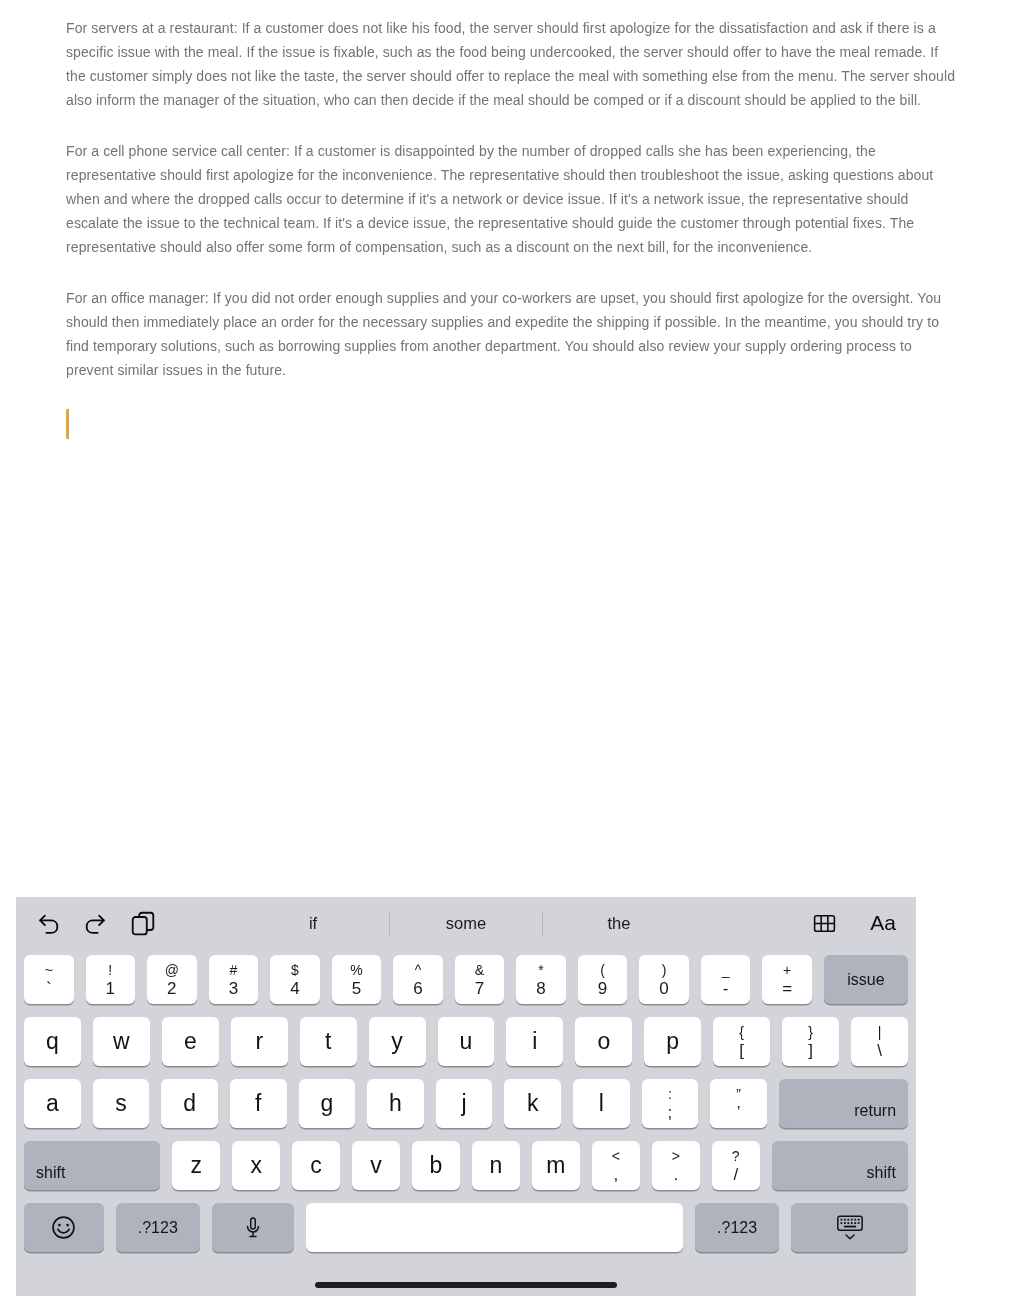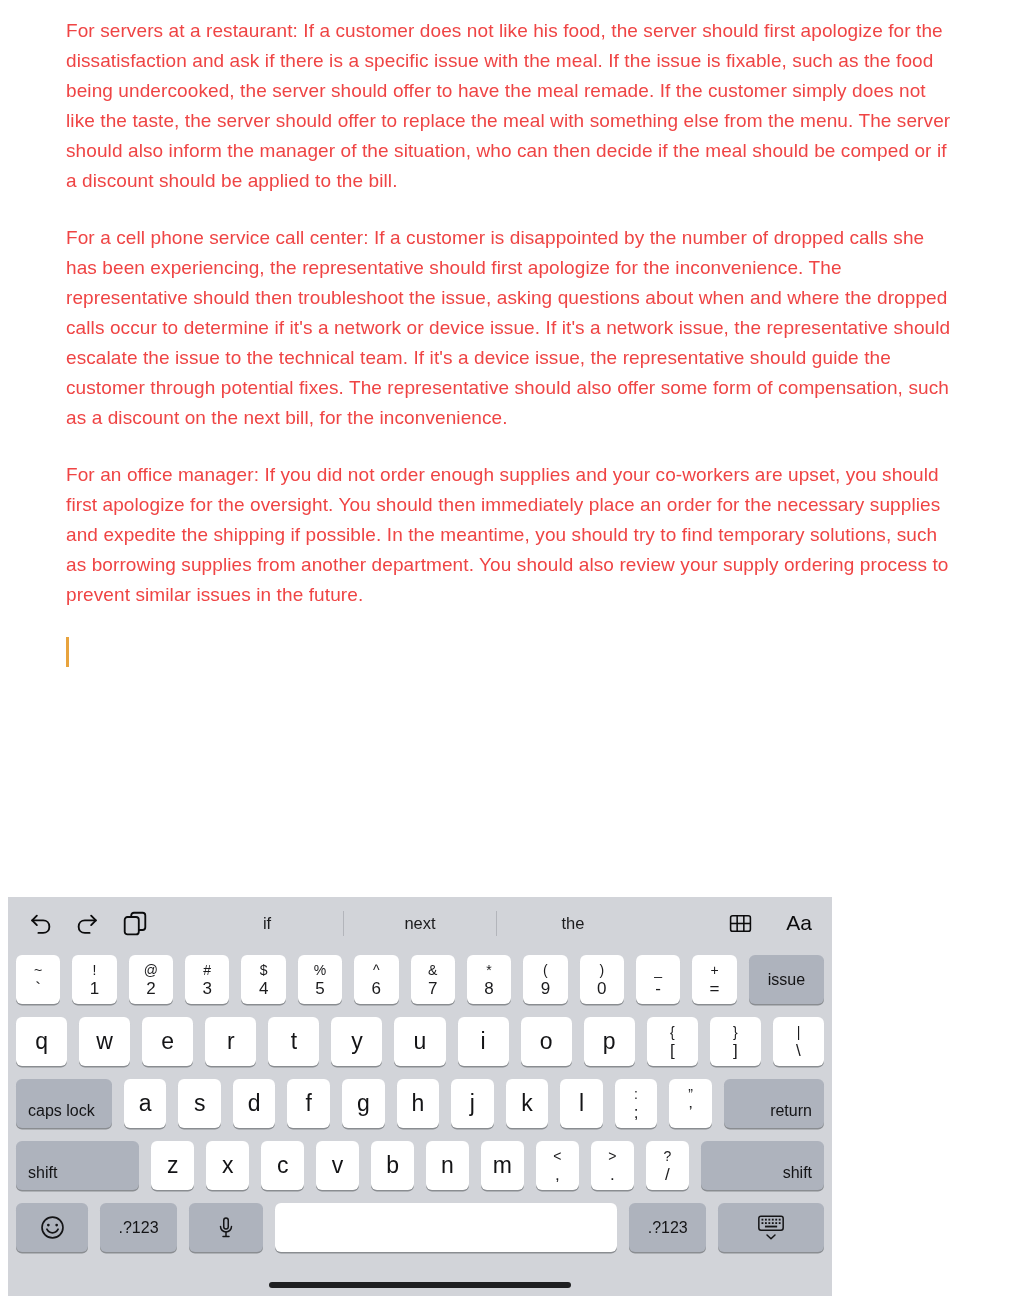--- a/index.html
+++ b/index.html
@@ -6,28 +6,28 @@
   html,body { width:1024px; height:1296px; }
   body { font-family:"Liberation Sans", sans-serif; background:#ffffff; overflow:hidden; }
   .screen { position:relative; width:1024px; height:1296px; }
 
   
   .document {
     position:absolute; top:0; left:0; width:1024px; height:897px;
     background:#ffffff; padding:16px 66px 0 66px; overflow:hidden;
   }
   .doc-para {
-    font-size:19px; line-height:30px; color:#ef4444;
+    font-size:14px; line-height:24px; color:#737373;
     margin-bottom:27px; letter-spacing:0.1px;
   }
   .caret { width:3px; height:30px; margin-top:12px; background:#e8a33d; }
 
   
   .keyboard {
-    position:absolute; top:897px; left:8px; width:824px; height:399px;
+    position:absolute; top:897px; left:16px; width:900px; height:399px;
     background:var(--kb-bg, #d2d4d9);
   }
   .toolbar {
     position:relative; height:52px; display:flex; align-items:center;
     justify-content:space-between; padding:0 20px;
   }
   .tb-left  { display:flex; align-items:center; gap:22px; }
   .tb-right { display:flex; align-items:center; gap:32px;justify-content:flex-end; }
   .tb-btn { background:none; border:none; padding:0; display:flex; align-items:center; cursor:default; }
   .tb-btn svg { display:block; }
@@ -102,21 +102,21 @@
               <rect x="8.5" y="2.5" width="13" height="16" rx="2.5"></rect>
               <rect x="2.5" y="6.5" width="13" height="16" rx="2.5" fill="#d2d4d9"></rect>
             </svg>
           </span>
         </button>
       </div>
 
       <div class="suggestions">
         <div class="sug">if</div>
         <div class="sug-div"></div>
-        <div class="sug">next</div>
+        <div class="sug">some</div>
         <div class="sug-div"></div>
         <div class="sug">the</div>
       </div>
 
       <div class="tb-right">
         <button class="tb-btn">
           <span class="key-icon">
             <svg width="27" height="25" viewBox="0 0 24 24" fill="none" stroke="#0b0b0c" stroke-width="1.5">
               <rect x="2.5" y="4.5" width="19" height="15" rx="2"></rect>
               <line x1="2.5" y1="12" x2="21.5" y2="12"></line>
@@ -225,23 +225,20 @@
           <div class="key dual" style="flex-grow: 1; flex-basis: 0px;">
             <span class="top">}</span>
             <span class="bot">]</span>
           </div>
           <div class="key dual" style="flex-grow: 1; flex-basis: 0px;">
             <span class="top">|</span>
             <span class="bot">\</span>
           </div>
         </div>
         <div class="kb-row">
-          <div class="key dark align-left" style="flex-grow: 1.97; flex-basis: 0px;">
-            <span class="special-label">caps lock</span>
-          </div>
           <div class="key" style="flex-grow: 1; flex-basis: 0px;">
             <span class="letter-label">a</span>
           </div>
           <div class="key" style="flex-grow: 1; flex-basis: 0px;">
             <span class="letter-label">s</span>
           </div>
           <div class="key" style="flex-grow: 1; flex-basis: 0px;">
             <span class="letter-label">d</span>
           </div>
           <div class="key" style="flex-grow: 1; flex-basis: 0px;">

